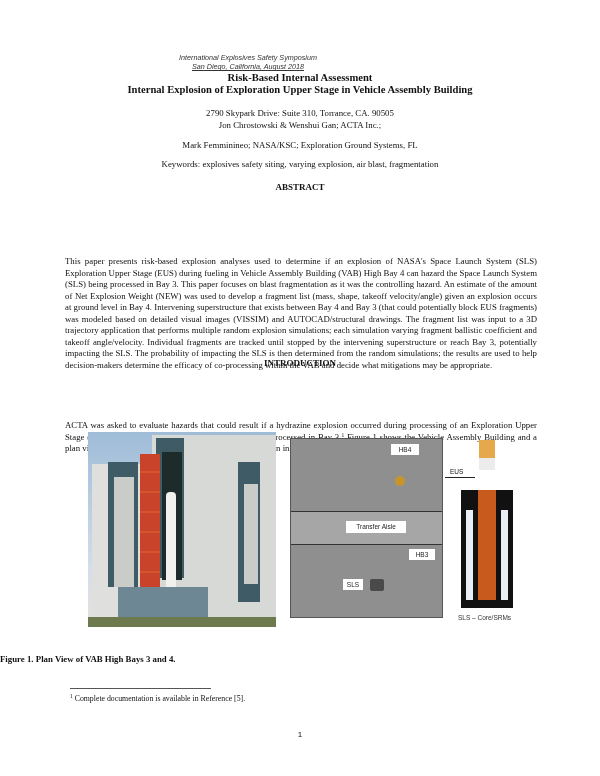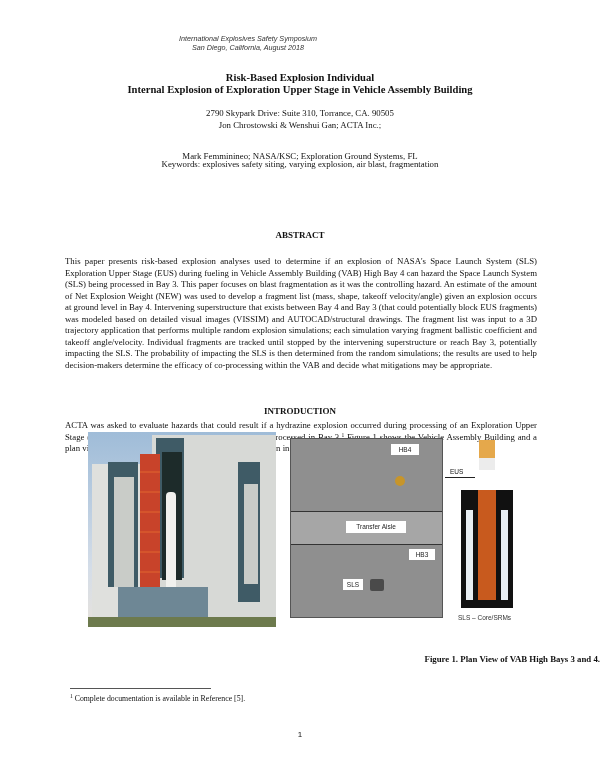--- a/index.html
+++ b/index.html
@@ -1,42 +1,42 @@
 <!DOCTYPE html>
 <html><head>
 <meta charset="utf-8">
 <style>
   html, body { margin: 0; padding: 0; background: #ffffff; }
   body { width: 600px; height: 776px; position: relative; overflow: hidden; color: #111; font-family: "Liberation Serif", serif; }
-  .conf { position: absolute; left: 0; width: 496px; text-align: center; font-family: "Liberation Sans", sans-serif; font-style: italic; font-size: 7.2px; line-height: 9.5px; color: #333; }
+  .conf { position: absolute; left: 0; width: 496px; text-align: center; font-family: "Liberation Sans", sans-serif; font-style: italic; font-size: 7.2px; line-height: 9.5px; color: #333; margin-top: 19px; }
   .title { position: absolute; left: 0; width: 600px; text-align: center; font-weight: bold; font-size: 10.6px; line-height: 12.5px; }
   .center { position: absolute; left: 0; width: 600px; text-align: center; font-size: 8.8px; line-height: 11px; }
-  .heading { position: absolute; left: 0; width: 600px; text-align: center; font-weight: bold; font-size: 9px; margin-top: 48px; }
+  .heading { position: absolute; left: 0; width: 600px; text-align: center; font-weight: bold; font-size: 9px; }
   .para { position: absolute; left: 65px; width: 472px; font-size: 8.75px; line-height: 11.55px; text-align: justify; margin-top: 45px; }
   sup { font-size: 5.5px; vertical-align: 3px; line-height: 0; }
   .fig-photo { position: absolute; left: 88px; top: 432px; width: 188px; height: 195px; overflow: hidden; background: linear-gradient(#9fbcd8, #d4dde8 70%, #e7e2dc); }
   .plan { position: absolute; left: 290px; top: 438px; width: 151px; height: 178px; background: #9a9a9a; border: 1px solid #555; }
-  .caption { position: absolute; left: 0; width: 600px; text-align: right; font-weight: bold; font-size: 8.8px; top: 654px; }
+  .caption { position: absolute; left: 0; width: 600px; text-align: left; font-weight: bold; font-size: 8.8px; top: 654px; }
   .footrule { position: absolute; left: 70px; top: 688px; width: 141px; height: 1px; background: #555; }
   .footnote { position: absolute; left: 70px; top: 694px; font-size: 7.8px; }
   .pageno { position: absolute; left: 0; width: 600px; text-align: center; top: 730px; font-family: "Liberation Sans", sans-serif; font-size: 8px; }
   .label-box { position: absolute; background: #fff; font-family: "Liberation Sans", sans-serif; font-size: 6.5px; color: #222; text-align: center; }
 </style>
 </head>
 <body>
 
 <div class="conf" style="top:34px;">International Explosives Safety Symposium</div>
-<div class="conf" style="top:43px;">San Diego, California, August 2018</div>
+<div class="conf" style="top:43px;text-decoration:underline;">San Diego, California, August 2018</div>
 
-<div class="title" style="top:72px;">Risk-Based Explosion Individual</div>
+<div class="title" style="top:72px;">Risk-Based Internal Assessment</div>
 <div class="title" style="top:84px;">Internal Explosion of Exploration Upper Stage in Vehicle Assembly Building</div>
 
 <div class="center" style="top:120px;">Jon Chrostowski &amp; Wenshui Gan; ACTA Inc.;</div>
 <div class="center" style="top:108px;">2790 Skypark Drive: Suite 310, Torrance, CA. 90505</div>
-<div class="center" style="top:151px;">Mark Femminineo; NASA/KSC; Exploration Ground Systems, FL</div>
+<div class="center" style="top:140px;">Mark Femminineo; NASA/KSC; Exploration Ground Systems, FL</div>
 <div class="center" style="top:159px;">Keywords:  explosives safety siting, varying explosion, air blast, fragmentation</div>
 
 <div class="heading" style="top:182px;">ABSTRACT</div>
 <div class="para" style="top:211px;">This paper presents risk-based explosion analyses used to determine if an explosion of NASA's Space Launch System (SLS) Exploration Upper Stage (EUS) during fueling in Vehicle Assembly Building (VAB) High Bay 4 can hazard the Space Launch System (SLS) being processed in Bay 3.  This paper focuses on blast fragmentation as it was the controlling hazard.  An estimate of the amount of Net Explosion Weight (NEW) was used to develop a fragment list (mass, shape, takeoff velocity/angle) given an explosion occurs at ground level in Bay 4. Intervening superstructure that exists between Bay 4 and Bay 3 (that could potentially block EUS fragments) was modeled based on detailed visual images (VISSIM) and AUTOCAD/structural drawings. The fragment list was input to a 3D trajectory application that performs multiple random explosion simulations; each simulation varying fragment ballistic coefficient and takeoff angle/velocity. Individual fragments are tracked until stopped by the intervening superstructure or reach Bay 3, potentially impacting the SLS.  The probability of impacting the SLS is then determined from the random simulations; the results are used to help decision-makers determine the efficacy of co-processing within the VAB and decide what mitigations may be appropriate.</div>
 
 <div class="heading" style="top:358px;">INTRODUCTION</div>
 <div class="para" style="top:375px;"><span>ACTA was asked to evaluate hazards that could result if a hydrazine explosion occurred during processing of an Exploration Upper Stage (EUS) in VAB High Bay 4 while the SLS is being processed in Bay 3.</span><sup>1</sup><span>  Figure 1 shows the Vehicle Assembly Building and a plan view of VAB Bays 3/4 with the EUS processing location in Bay 4 and the SLS in Bay 3.</span></div>
 
 <div class="fig-photo">
   <svg width="188" height="195" viewBox="0 0 188 195">

